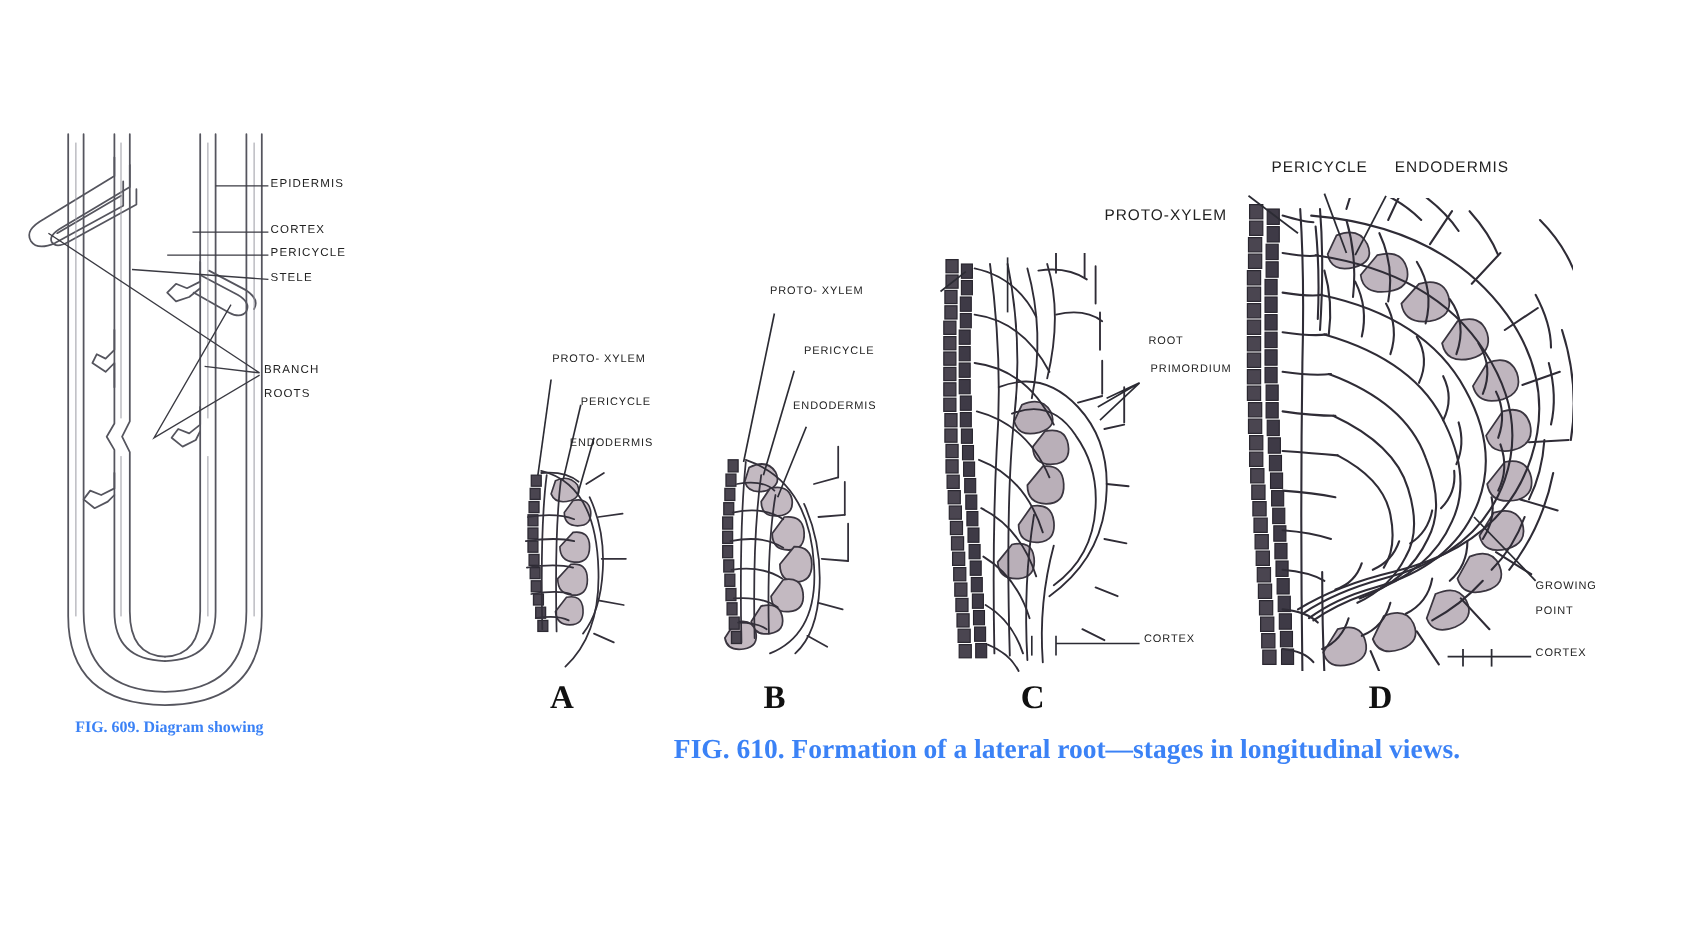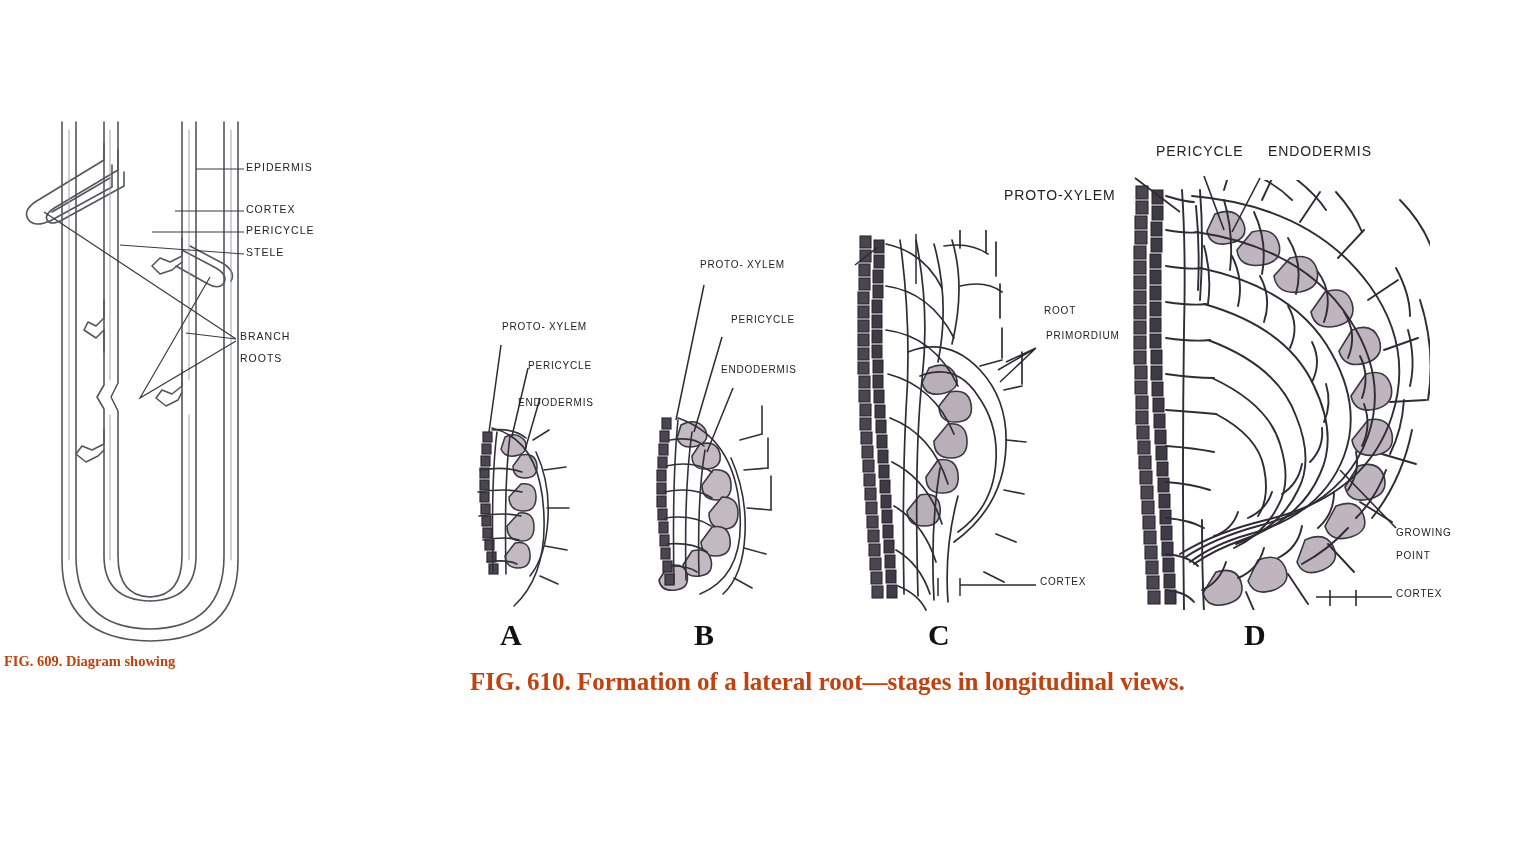--- a/index.html
+++ b/index.html
@@ -8,21 +8,21 @@
   #stage{position:absolute;left:0;top:0;width:1536px;height:864px;}
   svg{position:absolute;left:0;top:0;width:1536px;height:864px;}
   .lbl{position:absolute;font-family:"Liberation Sans",sans-serif;
        font-weight:normal;letter-spacing:0.6px;color:#222;white-space:pre;}
   .lbl-sm{font-size:10.5px;letter-spacing:1px;}
   .lbl-md{font-size:10px;letter-spacing:0.8px;}
   .lbl-lg{font-size:14px;letter-spacing:0.9px;}
   .stage-letter{position:absolute;font-family:"Liberation Serif",serif;
        font-weight:bold;font-size:30px;color:#111;}
   .caption{position:absolute;font-family:"Liberation Serif",serif;
-       color:#c2410c;}
+       color:#3b82f6;text-align:center;}
   .cap609{font-size:14.5px;font-weight:bold;line-height:1.25;width:300px;}
   .cap610{font-size:25px;font-weight:bold;width:1000px;}
 </style>
 </head>
 <body>
 
 <div id="stage">
 
 <svg viewBox="0 0 1536 864" xmlns="http://www.w3.org/2000/svg">
   <defs>

